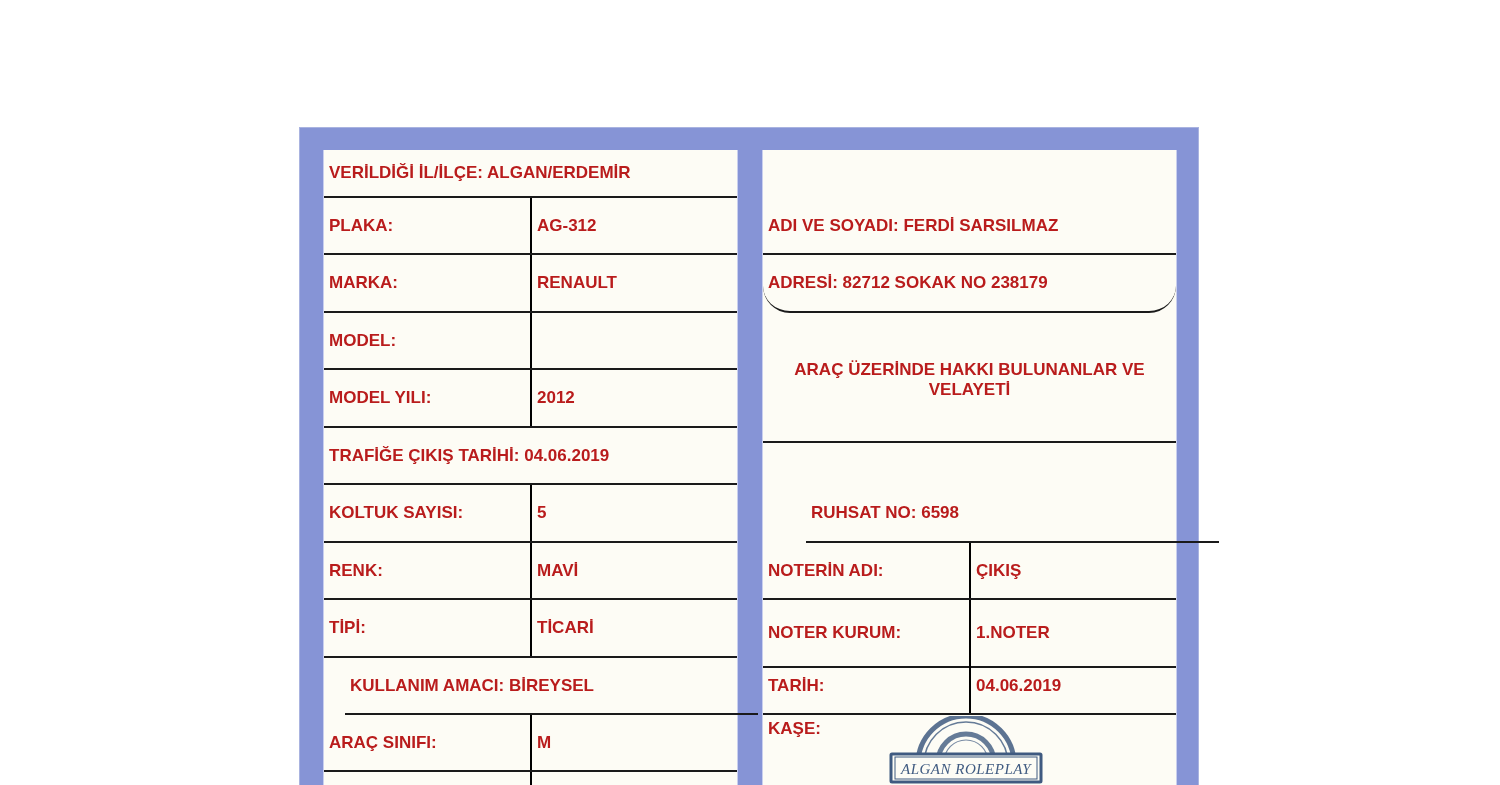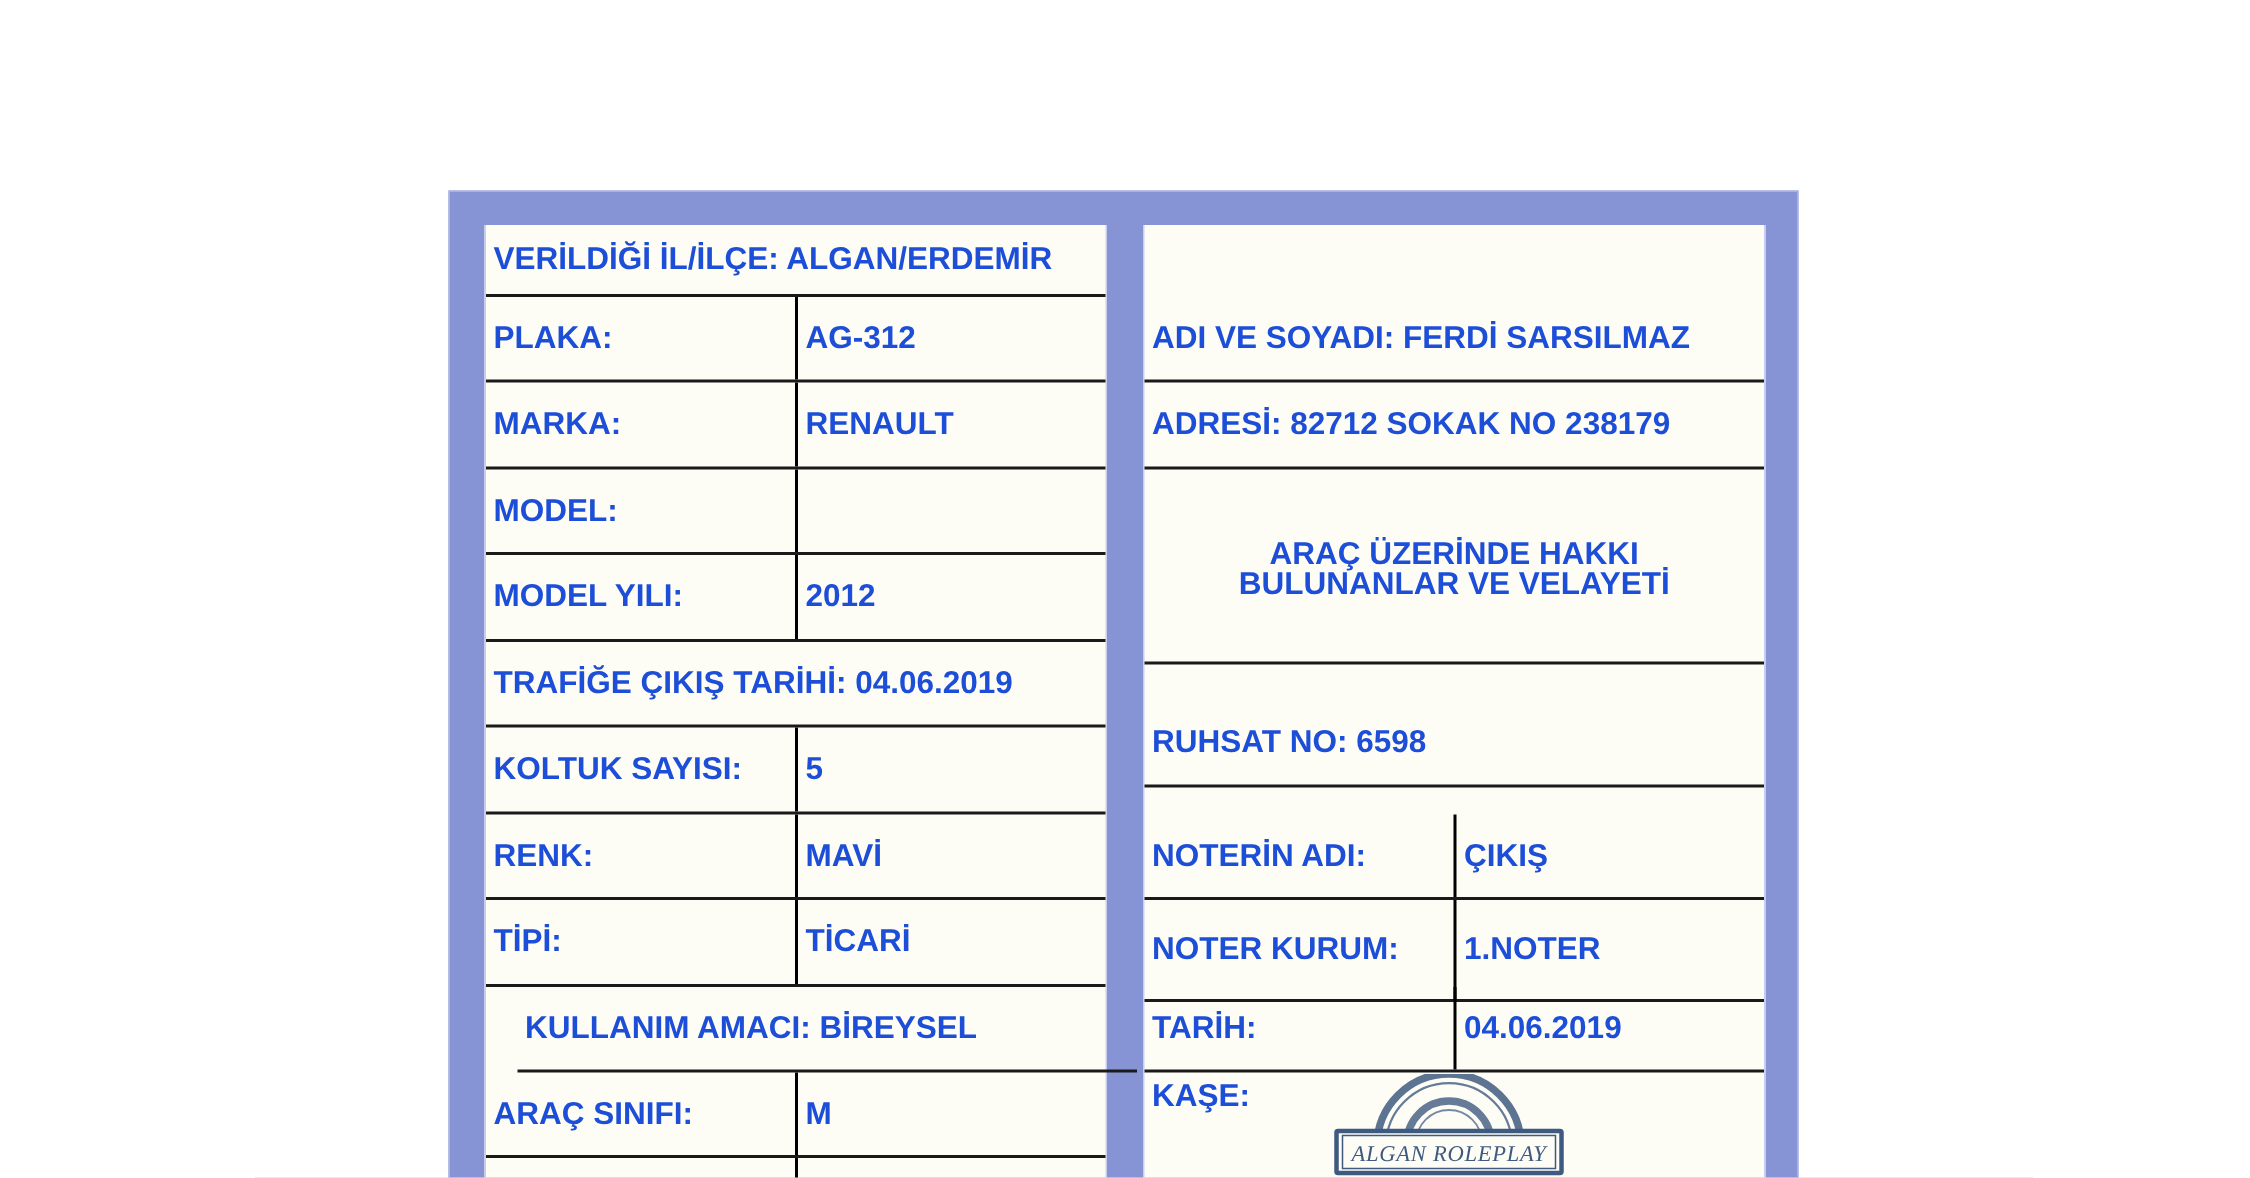--- a/index.html
+++ b/index.html
@@ -47,22 +47,22 @@
       border-bottom: 2px solid #1a1a1a;
       display: flex;
       align-items: center;
     }
     .cell {
       box-sizing: border-box;
       height: 100%;
       display: flex;
       align-items: center;
       padding-left: 5px;
-      font-size: 21px;
-      color: #1d4ed8;
+      font-size: 17px;
+      color: #b91c1c;
       white-space: nowrap;
     }
     .cell.label { font-weight: bold; width: 208px; border-right: 2px solid #000000; }
     .cell.value { font-weight: bold; flex: 1; padding-left: 5px; }
     .cell.full { font-weight: bold; width: 100%; }
     .cell.center {
       justify-content: center;
       text-align: center;
       white-space: normal;
       padding: 0 20px;
@@ -130,27 +130,27 @@
     <div class="row" style="top:622px;height:57px;border-bottom:none;">
       <div class="cell label"></div>
       <div class="cell value"></div>
     </div>
   </div>
 
   <div class="panel right">
     <div class="row" style="top:48px;height:57px;">
       <div class="cell full">ADI VE SOYADI: FERDİ SARSILMAZ</div>
     </div>
-    <div class="row" style="top:105px;height:58px;">
+    <div class="row" style="top:105px;height:58px;border-radius:27px;">
       <div class="cell full">ADRESİ: 82712 SOKAK NO 238179</div>
     </div>
     <div class="row" style="top:169px;height:124px;">
       <div class="cell full center">ARAÇ ÜZERİNDE HAKKI BULUNANLAR VE VELAYETİ</div>
     </div>
-    <div class="row" style="top:317px;height:58px;">
+    <div class="row" style="top:335px;height:58px;margin-left:43px;">
       <div class="cell full">RUHSAT NO: 6598</div>
     </div>
     <div class="row" style="top:393px;height:57px;">
       <div class="cell label">NOTERİN ADI:</div>
       <div class="cell value">ÇIKIŞ</div>
     </div>
     <div class="row" style="top:450px;height:68px;">
       <div class="cell label">NOTER KURUM:</div>
       <div class="cell value">1.NOTER</div>
     </div>

